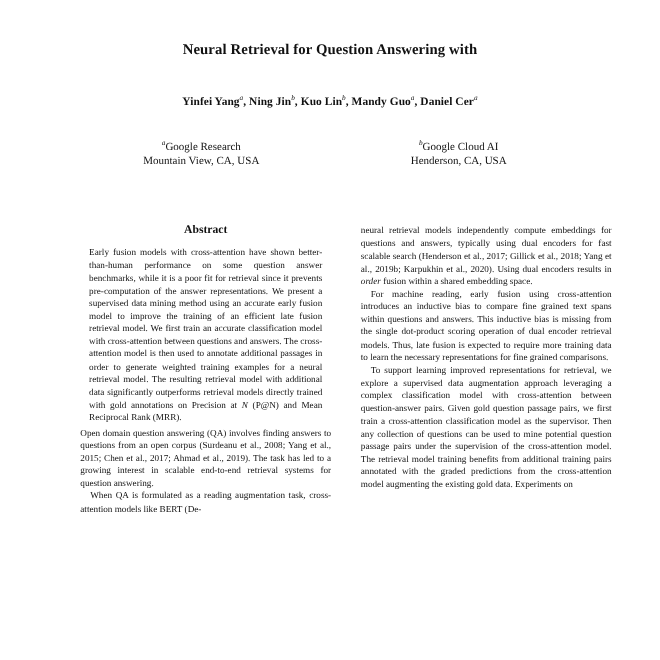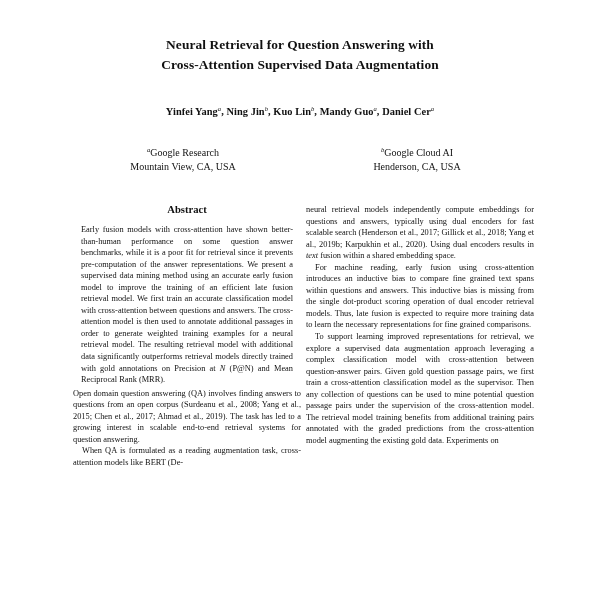--- a/index.html
+++ b/index.html
@@ -71,20 +71,21 @@
     line-height: 0;
   }
 
   
   .columns {
     position: absolute;
     top: 204px;
     left: 0;
     width: 494px;
     display: flex;
+    gap: 22px;
     padding: 0 68px;
     box-sizing: border-box;
   }
   .col {
     width: 228px;
     flex: 0 0 228px;
   }
   .col-left { padding: 0 5px; box-sizing: border-box; width: 238px; flex: 0 0 238px; }
   .col-right { width: 228px; flex: 0 0 228px; }
 
@@ -129,21 +130,20 @@
   .intro-wrap { margin-top: 2px; }
 </style>
 </head>
 <body>
 
 <div class="page">
 
   <div class="title-block">
     <h1 class="paper-title">
       <span class="tline">Neural Retrieval for Question Answering with</span>
-      <span class="tline">Cross-Attention Supervised Data Augmentation</span>
     </h1>
 
     <div class="authors">
       <span><span>Yinfei Yang</span><sup>a</sup></span><span>, </span><span><span>Ning Jin</span><sup>b</sup></span><span>, </span><span><span>Kuo Lin</span><sup>b</sup></span><span>, </span><span><span>Mandy Guo</span><sup>a</sup></span><span>, </span><span><span>Daniel Cer</span><sup>a</sup></span>
     </div>
 
     <div class="affils">
       <div class="affil">
         <div><sup>a</sup><span>Google Research</span></div>
         <div>Mountain View, CA, USA</div>
@@ -163,19 +163,19 @@
         <p class="body-text first-para"><span>Early fusion models with cross-attention have shown better-than-human performance on some question answer benchmarks, while it is a poor fit for retrieval since it prevents pre-computation of the answer representations. We present a supervised data mining method using an accurate early fusion model to improve the training of an efficient late fusion retrieval model. We first train an accurate classification model with cross-attention between questions and answers. The cross-attention model is then used to annotate additional passages in order to generate weighted training examples for a neural retrieval model. The resulting retrieval model with additional data significantly outperforms retrieval models directly trained with gold annotations on Precision at </span><span class="it">N</span><span> (P@N) and Mean Reciprocal Rank (MRR).</span></p>
       </div>
 
       <div class="intro-wrap">
         <p class="body-text first-para">Open domain question answering (QA) involves finding answers to questions from an open corpus (Surdeanu et al., 2008; Yang et al., 2015; Chen et al., 2017; Ahmad et al., 2019). The task has led to a growing interest in scalable end-to-end retrieval systems for question answering.</p>
         <p class="body-text">When QA is formulated as a reading augmentation task, cross-attention models like BERT (De-</p>
       </div>
     </div>
 
     <div class="col col-right">
-      <p class="body-text first-para"><span>neural retrieval models independently compute embeddings for questions and answers, typically using dual encoders for fast scalable search (Henderson et al., 2017; Gillick et al., 2018; Yang et al., 2019b; Karpukhin et al., 2020). Using dual encoders results in </span><span class="it">text</span><span> fusion within a shared embedding space.</span></p>
+      <p class="body-text first-para"><span>neural retrieval models independently compute embeddings for questions and answers, typically using dual encoders for fast scalable search (Henderson et al., 2017; Gillick et al., 2018; Yang et al., 2019b; Karpukhin et al., 2020). Using dual encoders results in </span><span class="it">order</span><span> fusion within a shared embedding space.</span></p>
       <p class="body-text">For machine reading, early fusion using cross-attention introduces an inductive bias to compare fine grained text spans within questions and answers. This inductive bias is missing from the single dot-product scoring operation of dual encoder retrieval models. Thus, late fusion is expected to require more training data to learn the necessary representations for fine grained comparisons.</p>
       <p class="body-text">To support learning improved representations for retrieval, we explore a supervised data augmentation approach leveraging a complex classification model with cross-attention between question-answer pairs. Given gold question passage pairs, we first train a cross-attention classification model as the supervisor. Then any collection of questions can be used to mine potential question passage pairs under the supervision of the cross-attention model. The retrieval model training benefits from additional training pairs annotated with the graded predictions from the cross-attention model augmenting the existing gold data. Experiments on</p>
     </div>
 
   </div>
 </div>
 
 </body></html>

